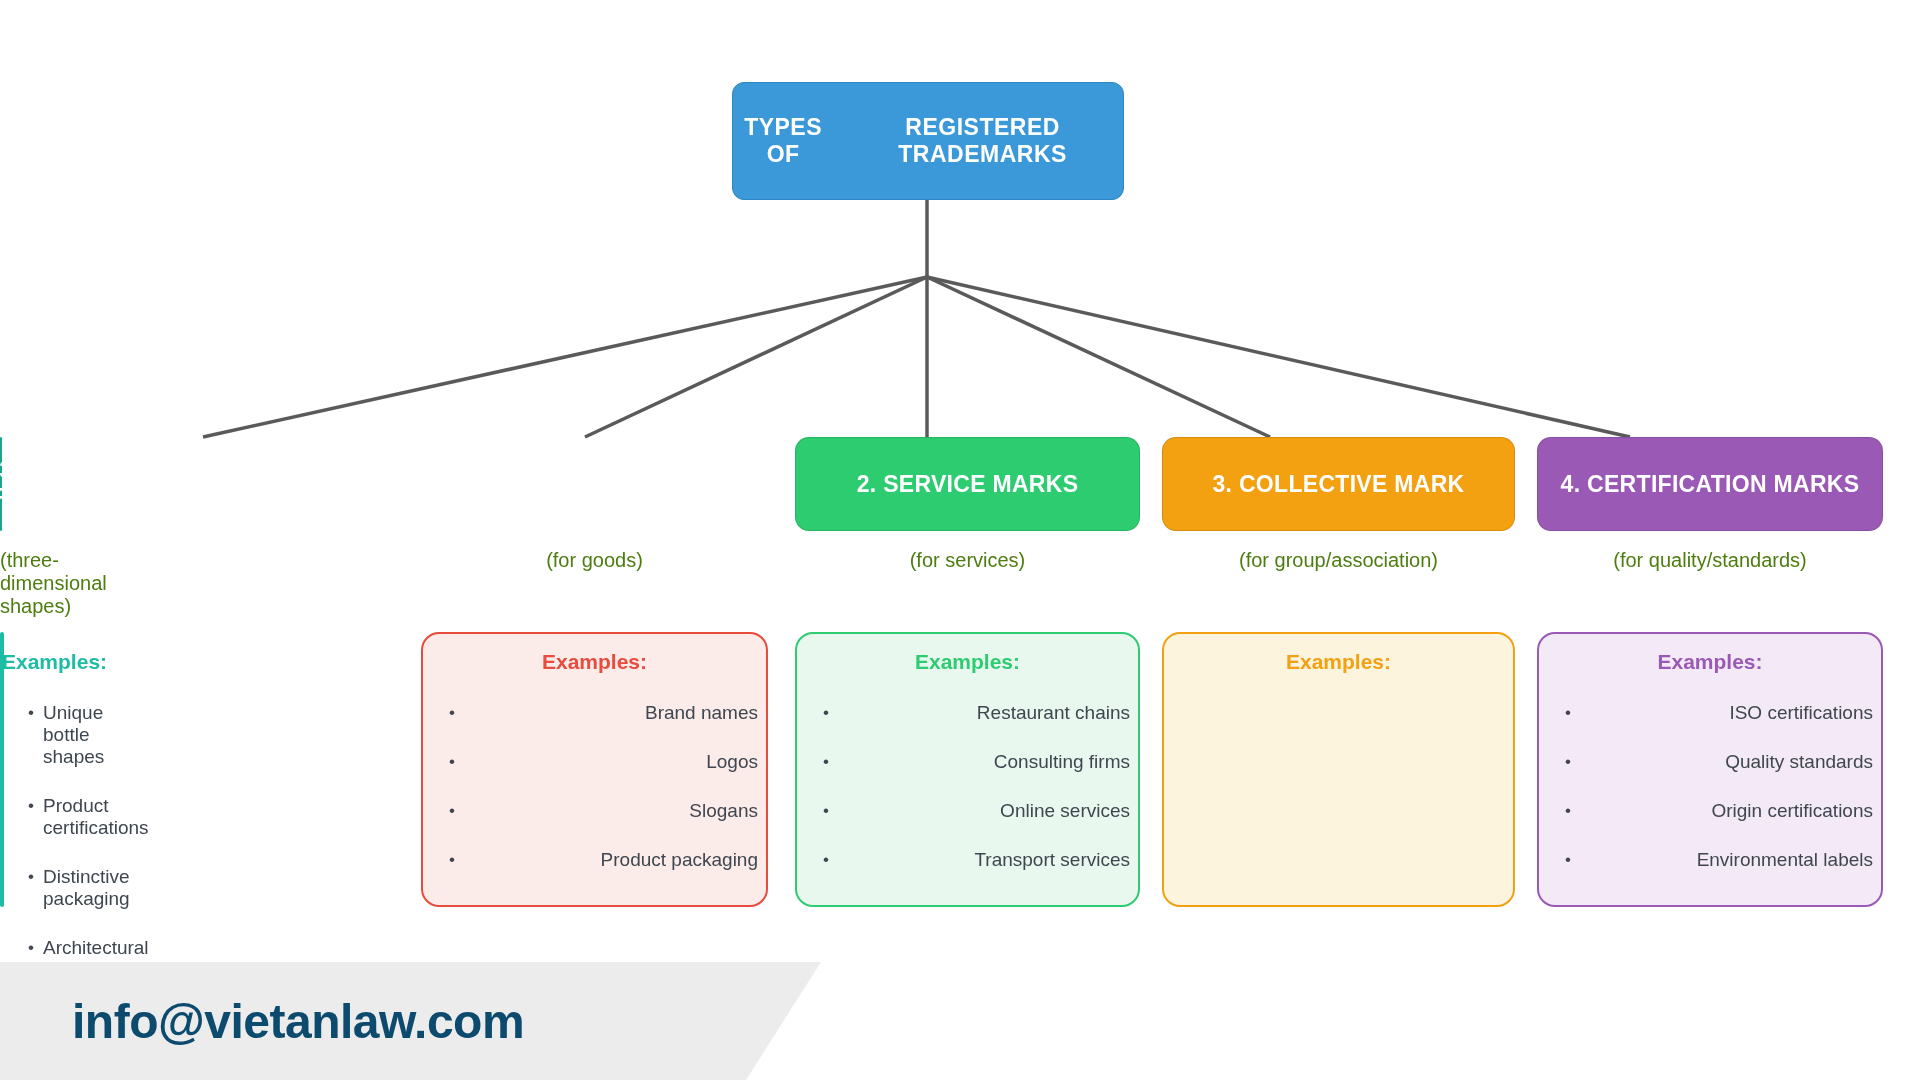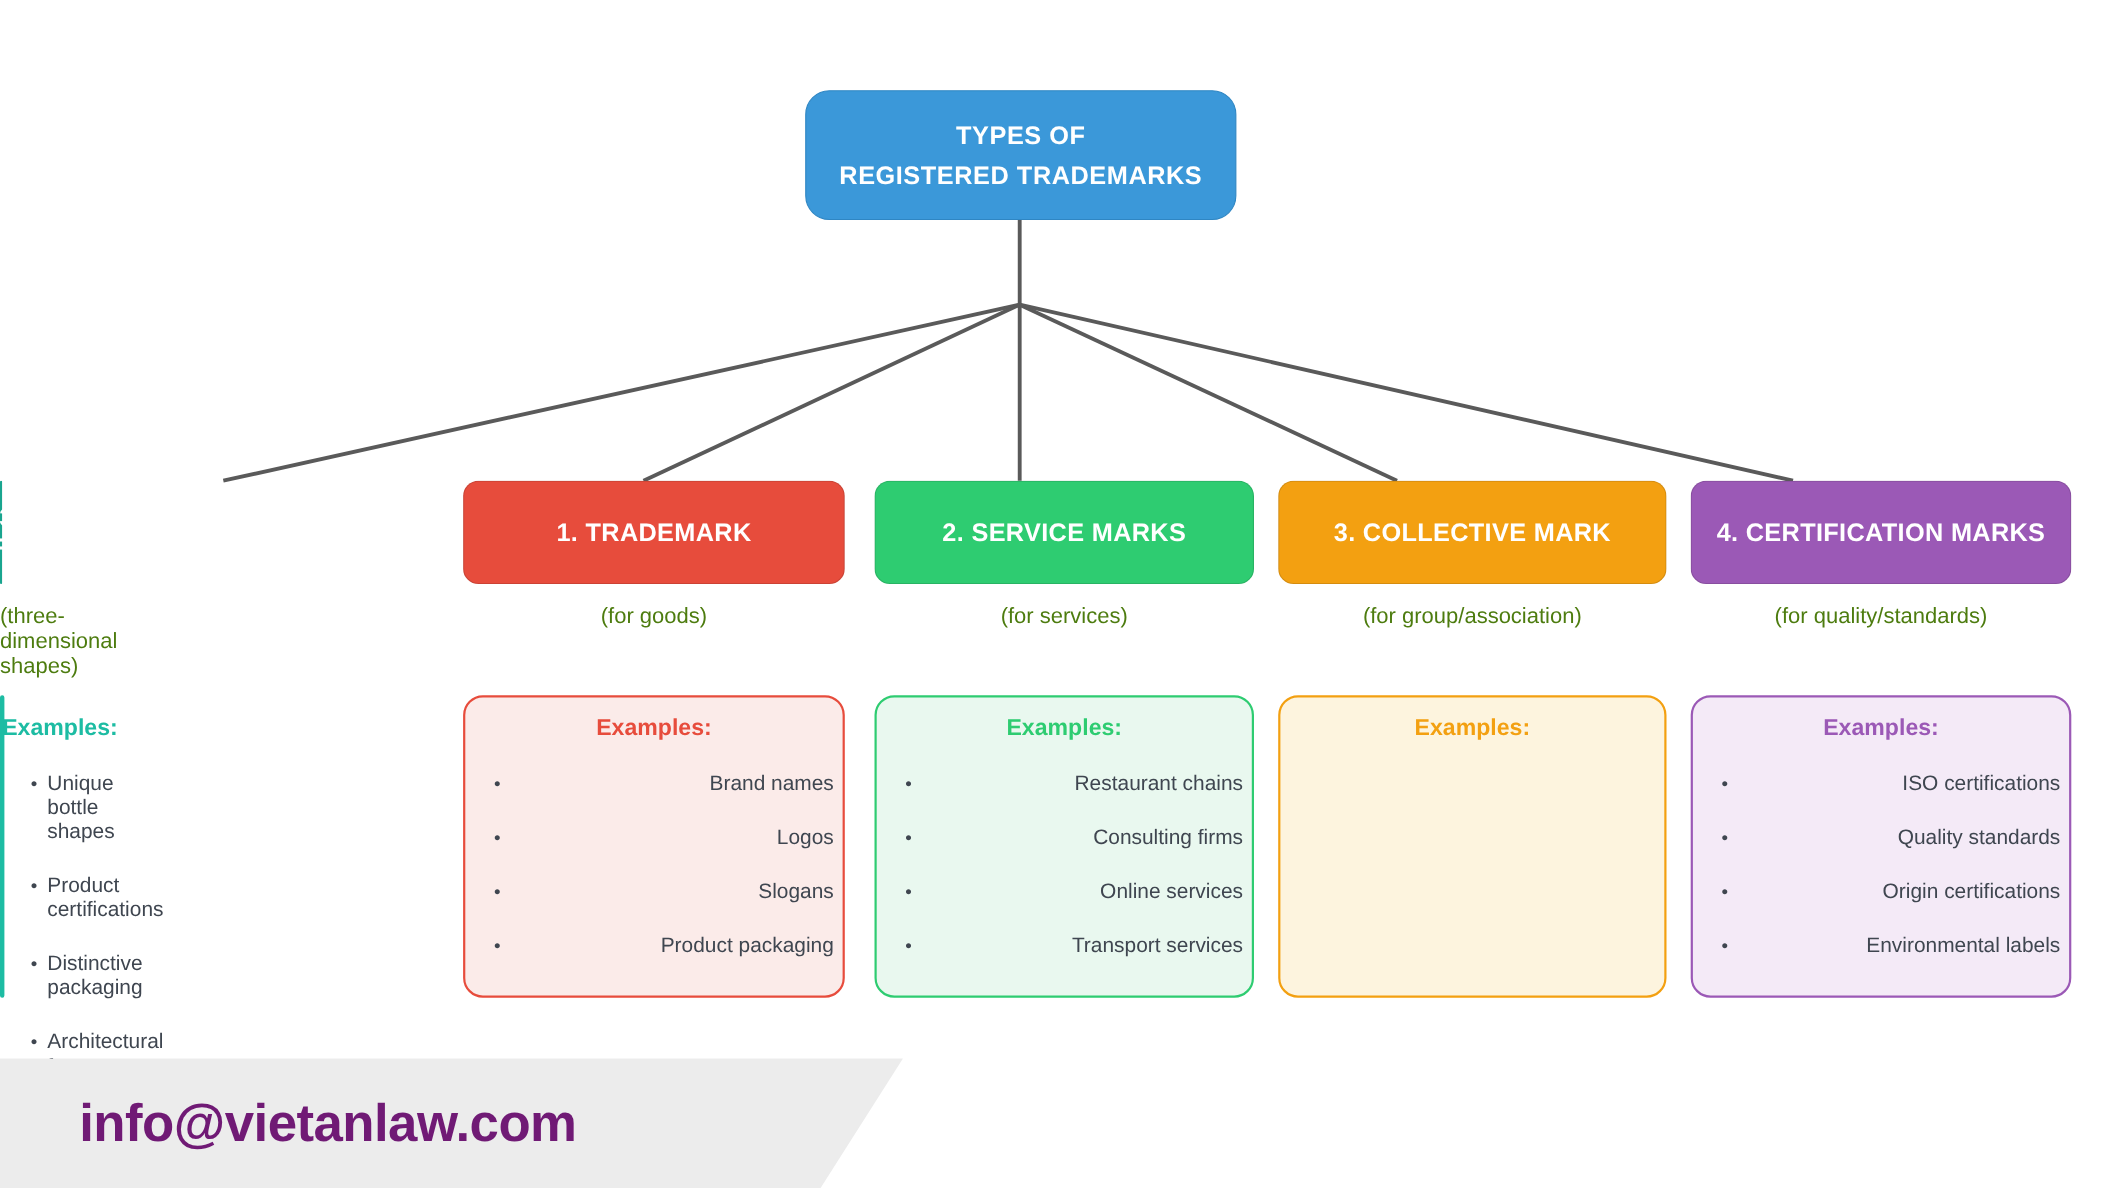--- a/index.html
+++ b/index.html
@@ -5,22 +5,22 @@
   html,body{margin:0;padding:0;background:#ffffff;}
   .stage{
     position:relative;width:1920px;height:1080px;overflow:hidden;
     font-family:"Liberation Sans", sans-serif;background:#ffffff;
   }
   .connectors{position:absolute;left:0;top:0;width:1920px;height:1080px;}
 
   
   .root-node{
     position:absolute;left:732px;top:82px;width:390px;height:116px;
-    background:#3b98d9;border:1px solid #2f86c3;border-radius:22px;
-    display:flex;flex-direction:column;align-items:center;justify-content:center;
+    background:#3b98d9;border:1px solid #2f86c3;border-radius:12px;
+    display:flex;flex-direction:row;align-items:center;justify-content:center;
     gap:9px;color:#ffffff;font-weight:bold;font-size:23px;letter-spacing:0.5px;
     text-align:center;
   }
 
   
   .col{position:absolute;top:0;height:1080px;}
   .col:nth-of-type(1){left:44px;width:352px;}
   .col:nth-of-type(2){left:421px;width:347px;}
   .col:nth-of-type(3){left:795px;width:345px;}
   .col:nth-of-type(4){left:1162px;width:353px;}
@@ -55,21 +55,21 @@
   .ex-list li::before{content:"\2022";position:absolute;left:0;top:0;font-size:17px;}
 
   
   .footer-banner{
     position:absolute;left:0;top:962px;width:821px;height:118px;
     background:#ececec;
     clip-path:polygon(0 0,100% 0,calc(100% - 75px) 100%,0 100%);
     display:flex;align-items:center;padding-left:72px;box-sizing:border-box;
   }
   .footer-email{
-    font-weight:bold;font-size:48px;color:#701a75;letter-spacing:-0.5px;
+    font-weight:bold;font-size:48px;color:#0c4a6e;letter-spacing:-0.5px;
   }
 </style>
 </head>
 <body>
 
 <div class="stage">
 
   <svg class="connectors" viewBox="0 0 1920 1080" xmlns="http://www.w3.org/2000/svg">
     <line x1="927" y1="197" x2="927" y2="437" stroke="#5a5a5a" stroke-width="3.5"></line>
     <line x1="927" y1="277" x2="203" y2="437" stroke="#5a5a5a" stroke-width="3.5"></line>
@@ -77,23 +77,20 @@
     <line x1="927" y1="277" x2="1270" y2="437" stroke="#5a5a5a" stroke-width="3.5"></line>
     <line x1="927" y1="277" x2="1630" y2="437" stroke="#5a5a5a" stroke-width="3.5"></line>
   </svg>
 
   <div class="root-node">
     <span>TYPES OF</span>
     <span>REGISTERED TRADEMARKS</span>
   </div>
 
   <div class="col" style="--accent: #e74c3c; --light: #fbebe9;">
-    <div class="cat-box">
-      <span>1. TRADEMARK</span>
-    </div>
     <div class="caption">(for goods)</div>
     <div class="ex-box">
       <div class="ex-head">Examples:</div>
       <ul class="ex-list">
         <li>Brand names</li>
         <li>Logos</li>
         <li>Slogans</li>
         <li>Product packaging</li>
       </ul>
     </div>

